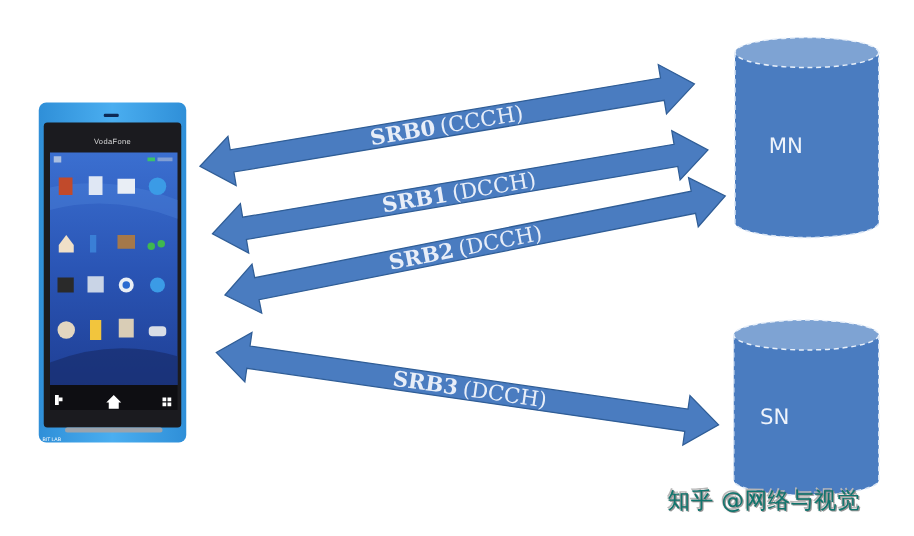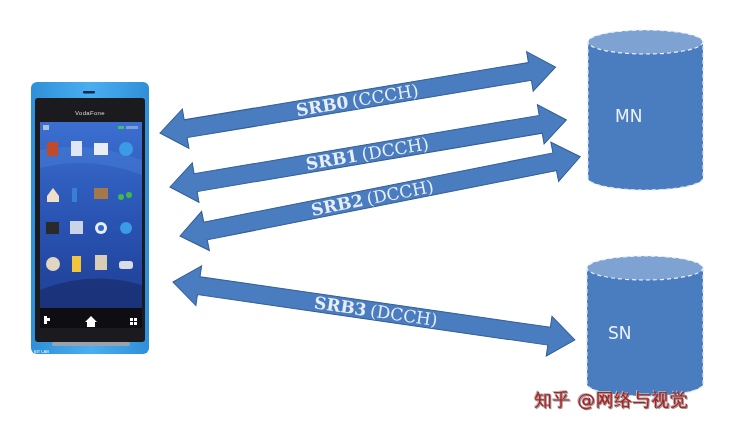--- a/index.html
+++ b/index.html
@@ -3,21 +3,21 @@
 <meta charset="utf-8">
 <style>
   html, body { margin: 0; padding: 0; background: #ffffff; }
   body { width: 731px; height: 429px; position: relative; overflow: hidden;
          font-family: "Liberation Serif", serif; }
   #stage { position: absolute; left: 0; top: 0; width: 731px; height: 429px; }
   .arrow-label { font-family: "DejaVu Serif", "Liberation Serif", serif; fill: #e8eef8; font-size: 17px; }
   .arrow-label .bold { font-weight: bold; }
   .node-label { font-family: "DejaVu Sans", "Liberation Sans", sans-serif; fill: #eef3fb; font-size: 17px; }
   .watermark { position: absolute; left: 534px; top: 388px; font-family: "DejaVu Sans", sans-serif;
-               font-size: 18px; color: #b91c1c; letter-spacing: 0.5px;
+               font-size: 18px; color: #0f766e; letter-spacing: 0.5px;
                text-shadow: 0 0 1px #777, 1px 1px 0 #999, -1px -1px 0 #bbb; }
   .phone-brand { font-family: "Liberation Sans", sans-serif; font-size: 6px; fill: #d9d9d9; letter-spacing: 0.3px; }
 </style>
 </head>
 <body>
 
 <svg id="stage" viewBox="0 0 731 429" xmlns="http://www.w3.org/2000/svg">
   <defs>
     <linearGradient id="screenGrad" x1="0" y1="0" x2="0" y2="1">
       <stop offset="0" stop-color="#3b6fd0"></stop>

